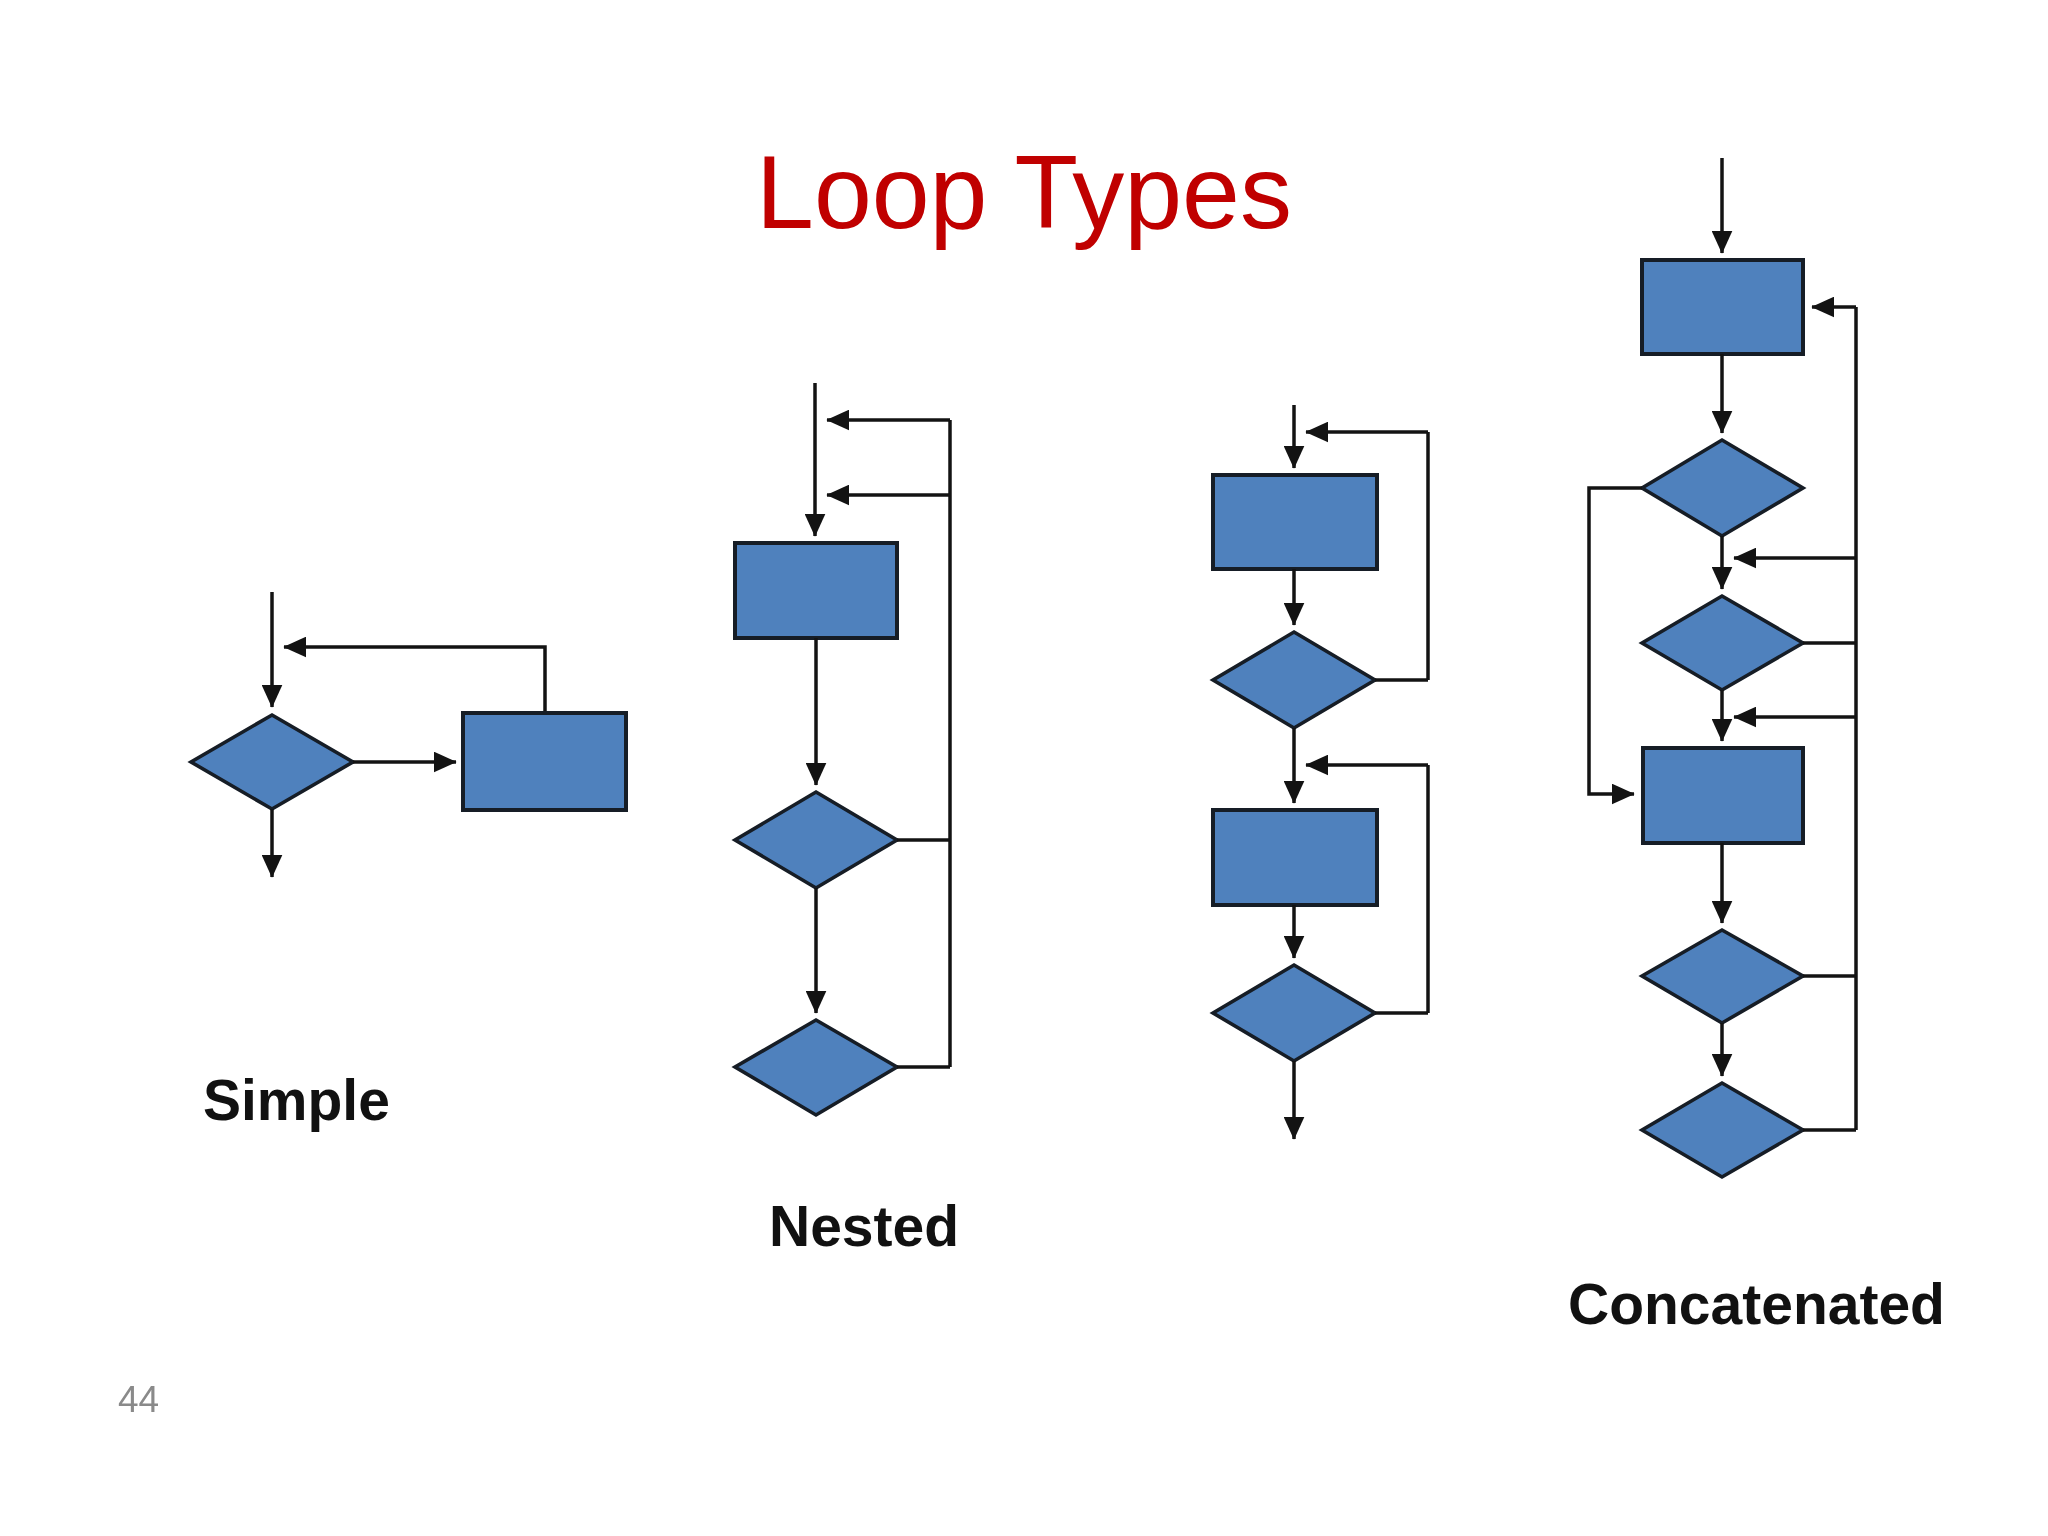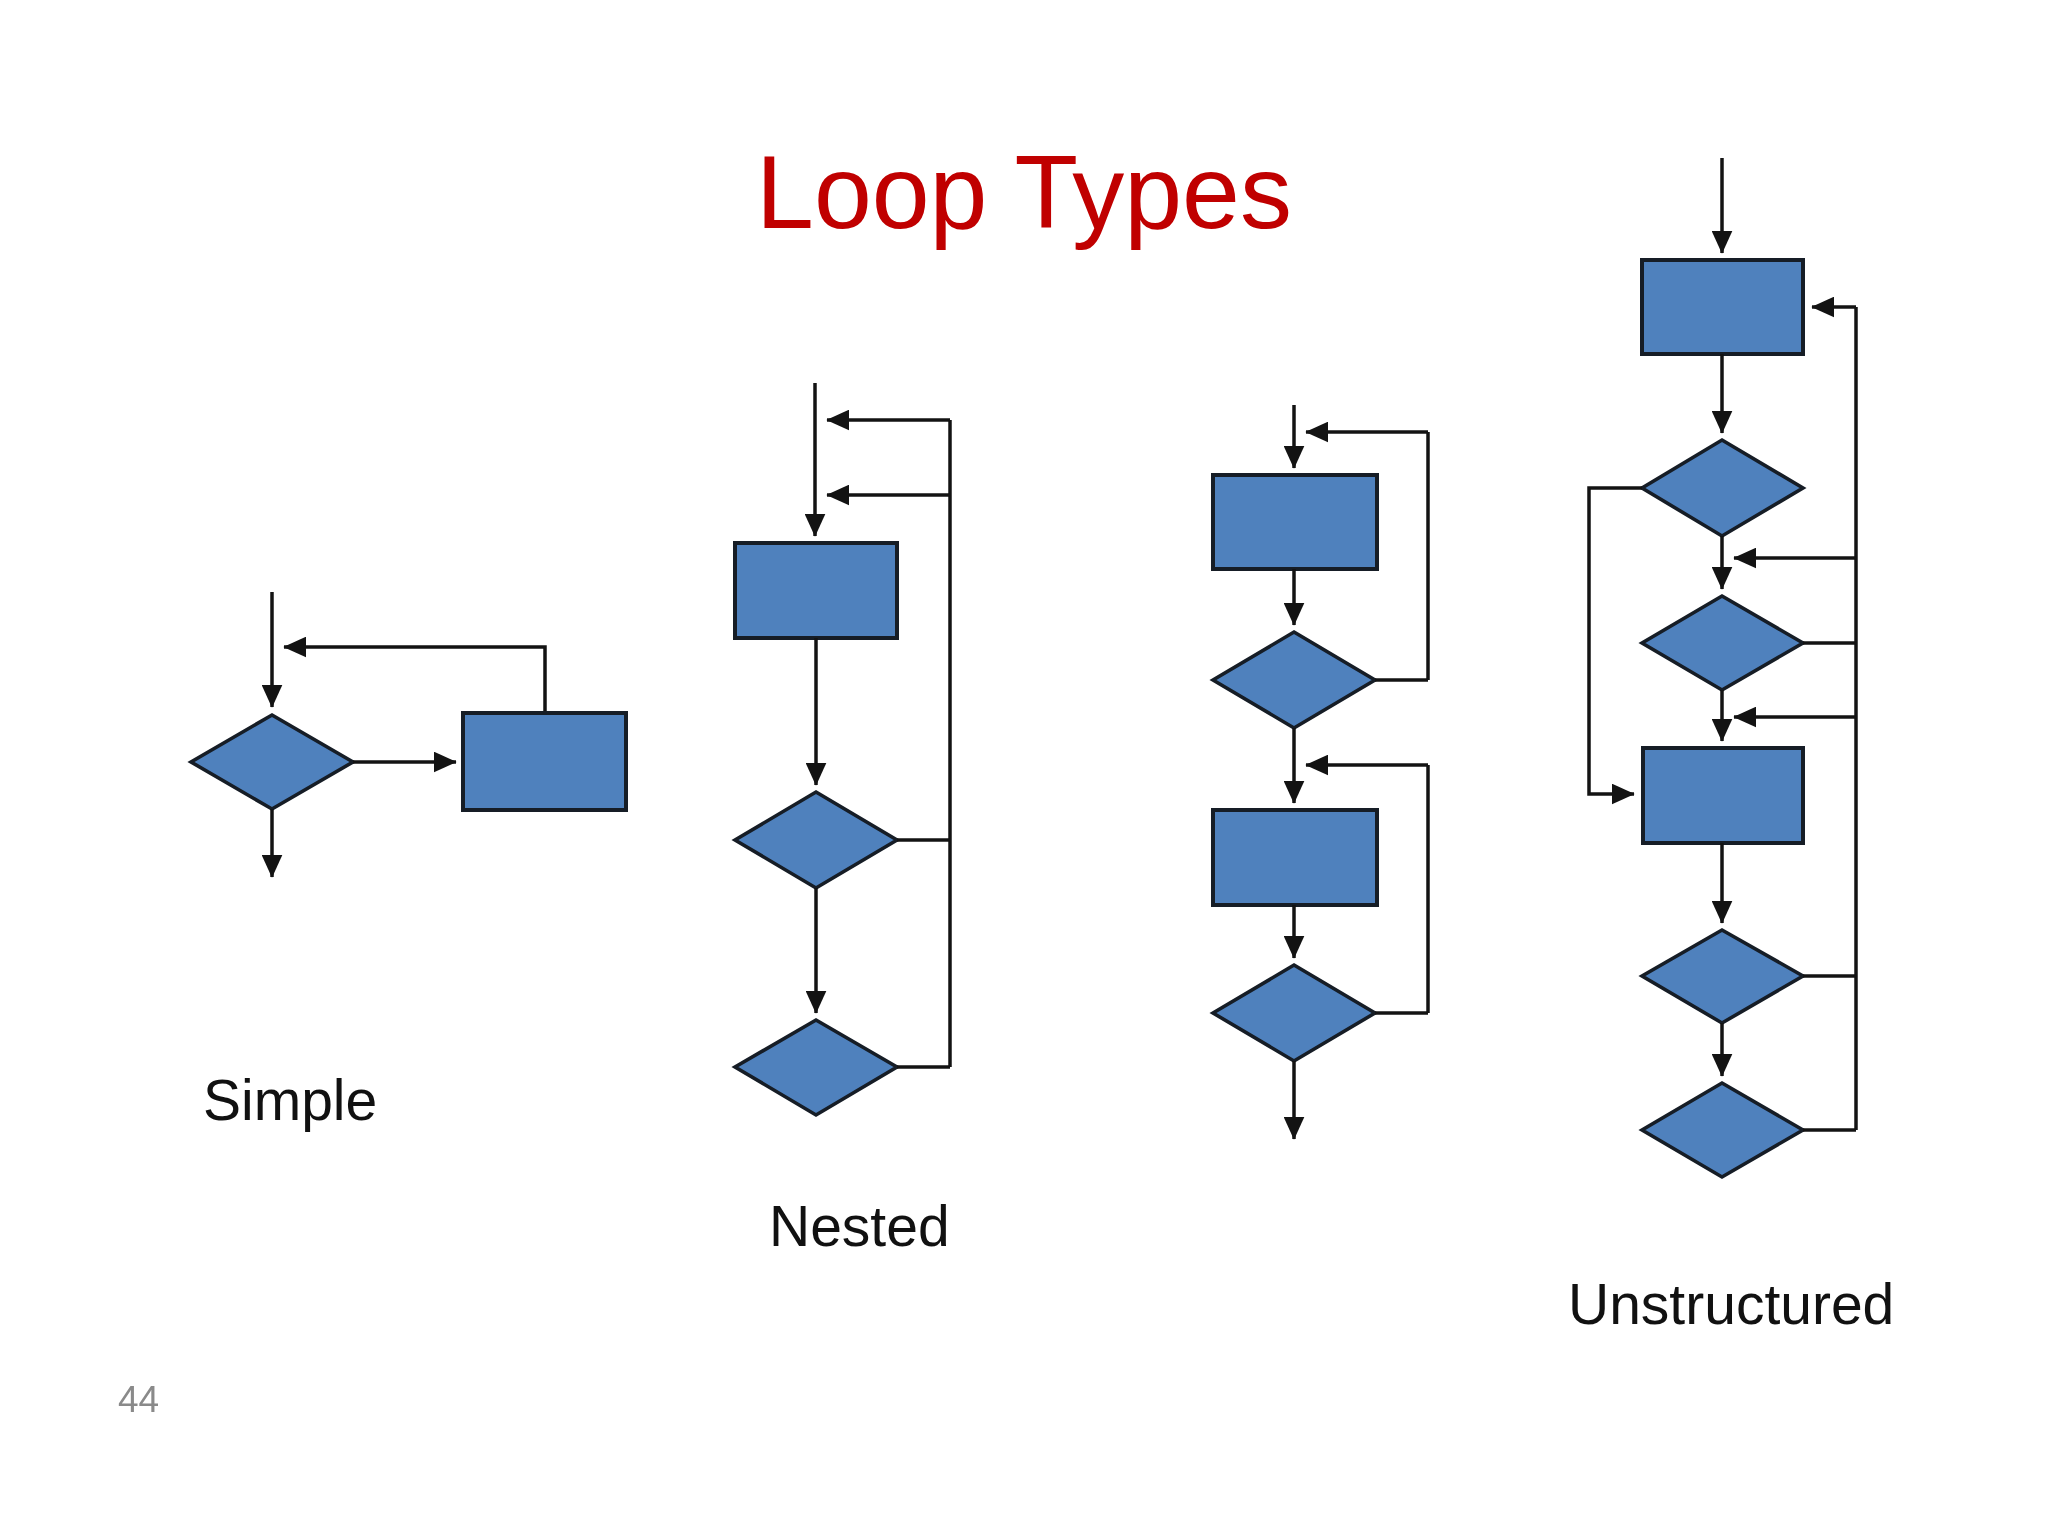--- a/index.html
+++ b/index.html
@@ -18,20 +18,21 @@
     font-size:104px;
     font-weight:400;
     color:var(--title-color,#c00000);
     letter-spacing:0px;
   }
   .flow-label{
     position:absolute;
     color:var(--label-color,#111);
     font-size:57px;
     white-space:nowrap;
+    font-weight:bold;
   }
   #label-simple{left:203px;top:1052px;}
   #label-nested{left:769px;top:1178px;}
   #label-concatenated{left:988px;top:1214px;}
   #label-unstructured{left:1568px;top:1256px;}
   .page-number{
     position:absolute;
     left:118px;top:1364px;
     font-size:37px;
     color:var(--pagenum-color,#8a8a8a);
@@ -128,17 +129,17 @@
       <polygon class="dec" points="1722,915 1803,961 1722,1008 1642,961"></polygon>
       <path class="fl" d="M1803,961 L1856,961"></path>
       <path class="fl" d="M1722,1008 L1722,1061" marker-end="url(#arr)"></path>
       <polygon class="dec" points="1722,1068 1803,1115 1722,1162 1642,1115"></polygon>
       <path class="fl" d="M1803,1115 L1856,1115"></path>
     </g>
   </svg>
 
   <div class="flow-label" id="label-simple">Simple</div>
   <div class="flow-label" id="label-nested">Nested</div>
-  <div class="flow-label" id="label-unstructured">Unstructured</div>
+  <div class="flow-label" id="label-unstructured">Concatenated</div>
 
   <div class="page-number">44</div>
 
 </div>
 
 </body></html>

